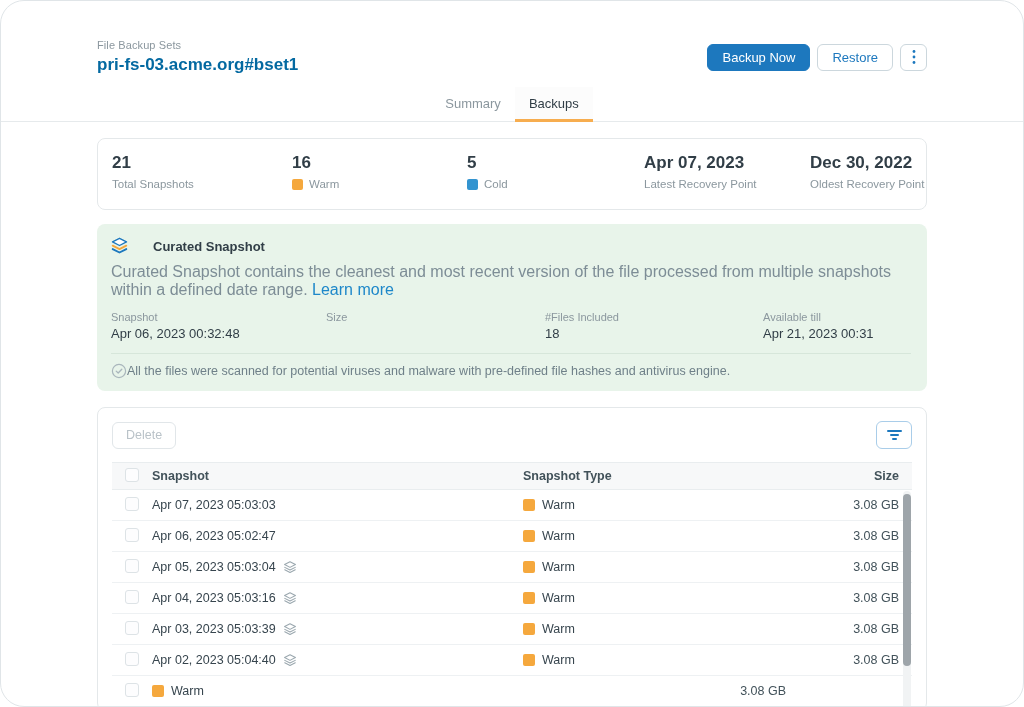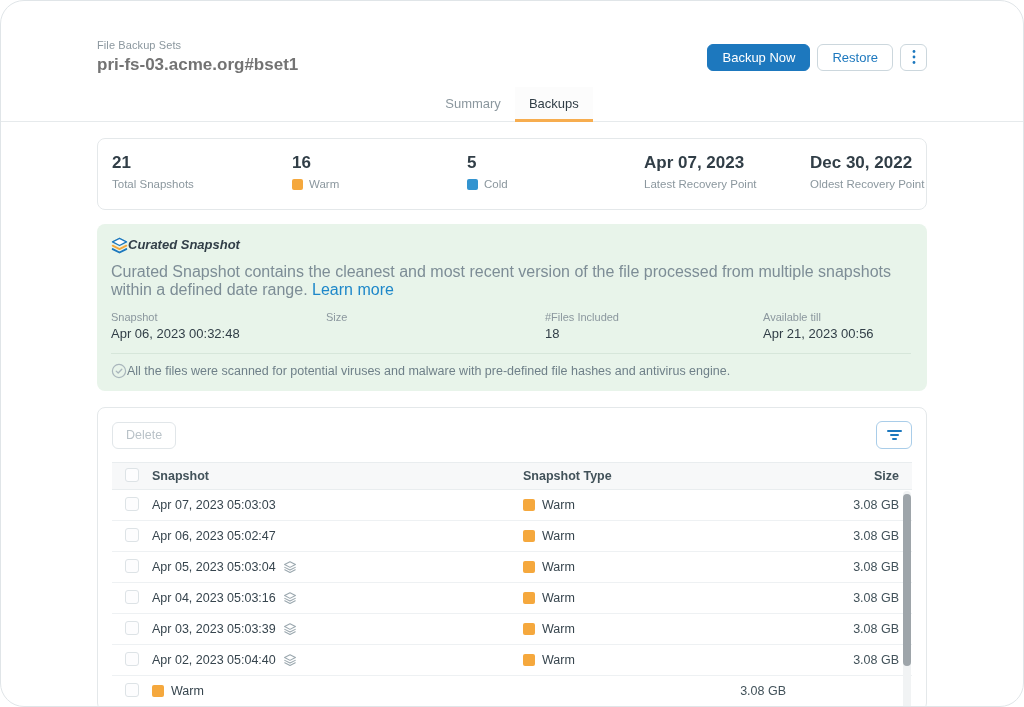--- a/index.html
+++ b/index.html
@@ -11,21 +11,21 @@
     background: #fff;
     border: 1px solid #e0e5e8;
     border-radius: 24px;
     overflow: hidden;
   }
   .content { padding: 0 96px; }
 
   
   .hdr { margin-top: 38px; display: flex; justify-content: space-between; align-items: center; }
   .breadcrumb { font-size: 11px; color: #8b979e; letter-spacing: .1px; }
-  .page-title { font-size: 17px; font-weight: bold; color: #737373; margin-top: 4px; }
+  .page-title { font-size: 17px; font-weight: bold; color: #0369a1; margin-top: 4px; }
   .actions { display: flex; gap: 7px; align-items: center; }
   .btn { height: 27px; border-radius: 6px; font-size: 13px; font-family: inherit;
          cursor: pointer; display: inline-flex; align-items: center; justify-content: center; }
   .btn-primary { background: #1d78be; color: #fff; border: 1px solid #1d78be; padding: 0 14px; }
   .btn-outline { background: #fff; color: #1d78be; border: 1px solid #ccd7dd; padding: 0 14px; }
   .btn-kebab { width: 27px; padding: 0; background: #fff; border: 1px solid #ccd7dd; color: #1d78be; }
 
   
   .tabbar { margin-top: 12px; border-bottom: 1px solid #e6eaec; display: flex; justify-content: center; }
   .tab { font-size: 13px; padding: 9px 14px 8px; color: #8b979e; cursor: pointer;
@@ -36,21 +36,21 @@
   .stats-card { margin: 16px 96px 0; height: 72px; border: 1px solid #e4e8ea; border-radius: 8px;
                 display: grid; grid-template-columns: 180px 175px 177px 166px 1fr;
                 padding: 14px 0 0 14px; }
   .stat-value { font-size: 17px; font-weight: bold; color: #313e47; }
   .stat-label-row { margin-top: 5px; display: flex; align-items: center; gap: 6px; }
   .swatch { width: 11px; height: 11px; border-radius: 2px; display: inline-block; }
   .stat-label { font-size: 11.5px; color: #8b979e; }
 
   
   .curated { margin: 14px 96px 0; background: #e8f4ea; border-radius: 8px; padding: 13px 16px 12px 14px; }
-  .curated-head { display: flex; align-items: flex-start; gap: 0; font-style: italic; }
+  .curated-head { display: flex; align-items: flex-end; gap: 25px; }
   .curated-title { font-size: 13px; font-weight: bold; color: #313e47; }
   .curated-desc { margin-top: 9px; font-size: 16px; color: #7d8d96; }
   .learn-more { color: #1d87c9; cursor: pointer; text-decoration: none; }
   .curated-details { margin-top: 12px; display: grid; grid-template-columns: 215px 219px 218px 1fr; }
   .detail-label { font-size: 11px; color: #8b979e; }
   .detail-value { font-size: 13px; color: #313e47; margin-top: 3px; }
   .curated-divider { margin-top: 12px; border: 0; border-top: 1px solid #d6e6da; }
   .scan-note { margin-top: 9px; display: flex; align-items: center; gap: 0;
                font-size: 12.5px; color: #6f8089; }
 
@@ -177,21 +177,21 @@
     <div class="detail-label">Size</div>
   </div>
 
   <div class="detail">
     <div class="detail-label">#Files Included</div>
     <div class="detail-value">18</div>
   </div>
 
   <div class="detail">
     <div class="detail-label">Available till</div>
-    <div class="detail-value">Apr 21, 2023 00:56</div>
+    <div class="detail-value">Apr 21, 2023 00:31</div>
   </div>
 </div>
     <hr class="curated-divider">
     <div class="scan-note">
       <svg width="16" height="16" viewBox="0 0 16 16">
         <circle cx="8" cy="8" r="6.6" fill="none" stroke="#a9b6bc" stroke-width="1.2"></circle>
         <path d="M5.2 8.1 L7.2 10 L10.8 6.2" fill="none" stroke="#a9b6bc" stroke-width="1.3" stroke-linecap="round" stroke-linejoin="round"></path>
       </svg>
       <span>All the files were scanned for potential viruses and malware with pre-defined file hashes and antivirus engine.</span>
     </div>

